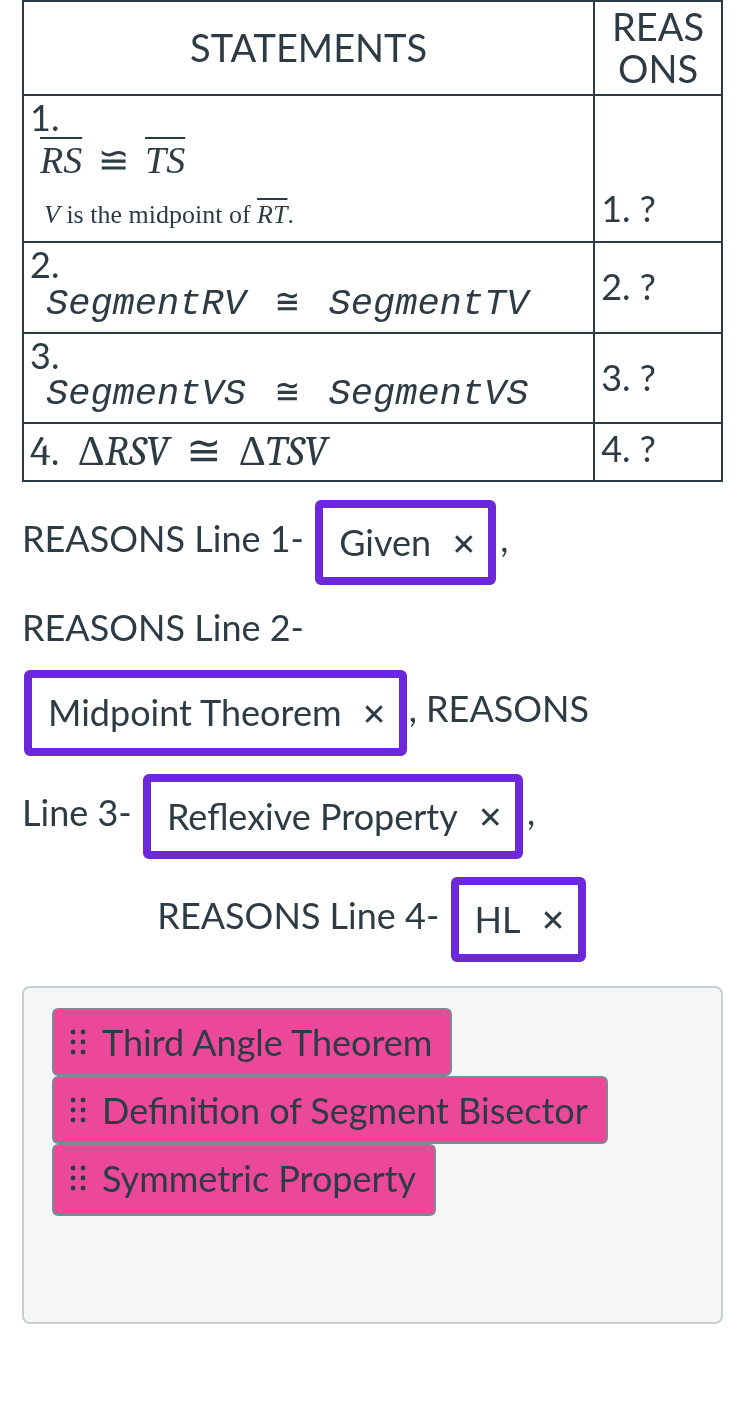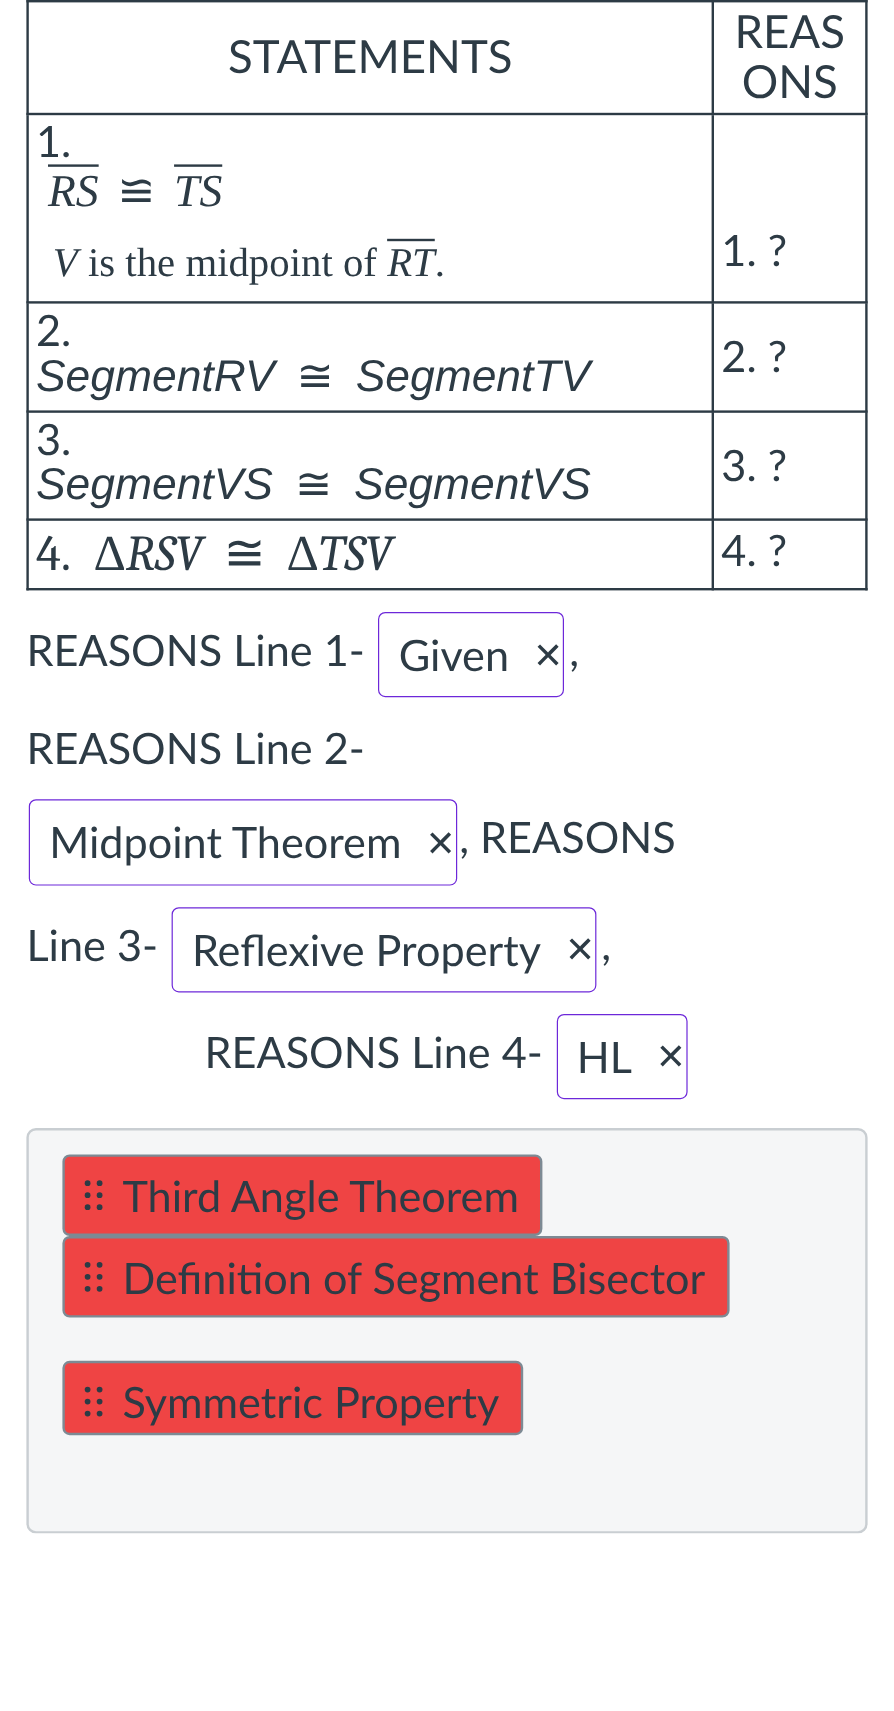--- a/index.html
+++ b/index.html
@@ -36,48 +36,49 @@
   .math { font-family: "Cambria", "Georgia", "Times New Roman", serif; }
   .italic { font-style: italic; margin-top: 40px; }
   .bar { text-decoration: overline; text-decoration-thickness: 2px; }
   .seg1 {
     font-size: 38px;
     padding-left: 10px;
     line-height: 1.25;
     font-family: "Nimbus Roman", "Times New Roman", serif;
   }
   .seg1-line2 {
-    font-size: 34px;
+    font-size: 26px;
     padding-left: 14px;
     padding-top: 14px;
     padding-bottom: 6px;
   }
   .stmt234 {
     font-style: italic;
-    font-family: Liberation Sans, sans-serif;
+    font-family: Liberation Mono, monospace;
     font-size: 37px;
     line-height: 1.05;
     padding-bottom: 4px;
+    margin-left: 16px;
   }
   .upright { font-style: normal; }
   .row4text { font-size: 42px; }
   .reason-cell { font-size: 36px; white-space: nowrap; padding: 0 4px; }
 
   .answers {
     margin: 12px 22px 16px 22px;
     font-size: 36px;
     line-height: 1.7;
   }
   .answers .line { margin-bottom: 6px; }
   .chip {
     display: inline-flex;
     align-items: center;
-    border: 1px solid #6d28d9;
+    border: 8px solid #6d28d9;
     border-radius: 6px;
-    padding: 4px 0 4px 16px;
+    padding: 4px 12px 4px 16px;
     font-size: 36px;
     color: #2d3b45;
     background: #fff;
     margin: 6px 2px;
     vertical-align: middle;
   }
   .chip .x {
     margin-left: 20px;
     font-size: 30px;
     line-height: 1;
@@ -91,21 +92,21 @@
     background: #f5f6f7;
     padding: 20px 28px 0 28px;
     overflow: hidden;
     height: 338px;
   }
   .option {
     display: inline-flex;
     align-items: center;
     border: 2px solid #7d8a94;
     border-radius: 6px;
-    background: #ef4444;
+    background: #ec4899;
     padding: 10px 18px 10px 14px;
     font-size: 36px;
     margin-bottom: 28px;
   }
   .option:last-child { margin-bottom: 0; }
   .grip {
     display: inline-block;
     margin-right: 14px;
   }
   .grip svg { display: block; }
@@ -233,21 +234,21 @@
               <circle cx="15" cy="15" r="2.4"></circle>
               <circle cx="5" cy="25" r="2.4"></circle>
               <circle cx="15" cy="25" r="2.4"></circle>
             </g>
           </svg>
       </span>
       <span>Definition of Segment Bisector</span>
     </span>
   </div>
   <div>
-    <span class="option" style="padding-bottom:4px;margin-top:36px;">
+    <span class="option" style="padding-bottom:14px;">
       <span class="grip">
         <svg width="20" height="30" viewBox="0 0 20 30">
             <g fill="#2d3b45">
               <circle cx="5" cy="5" r="2.4"></circle>
               <circle cx="15" cy="5" r="2.4"></circle>
               <circle cx="5" cy="15" r="2.4"></circle>
               <circle cx="15" cy="15" r="2.4"></circle>
               <circle cx="5" cy="25" r="2.4"></circle>
               <circle cx="15" cy="25" r="2.4"></circle>
             </g>

